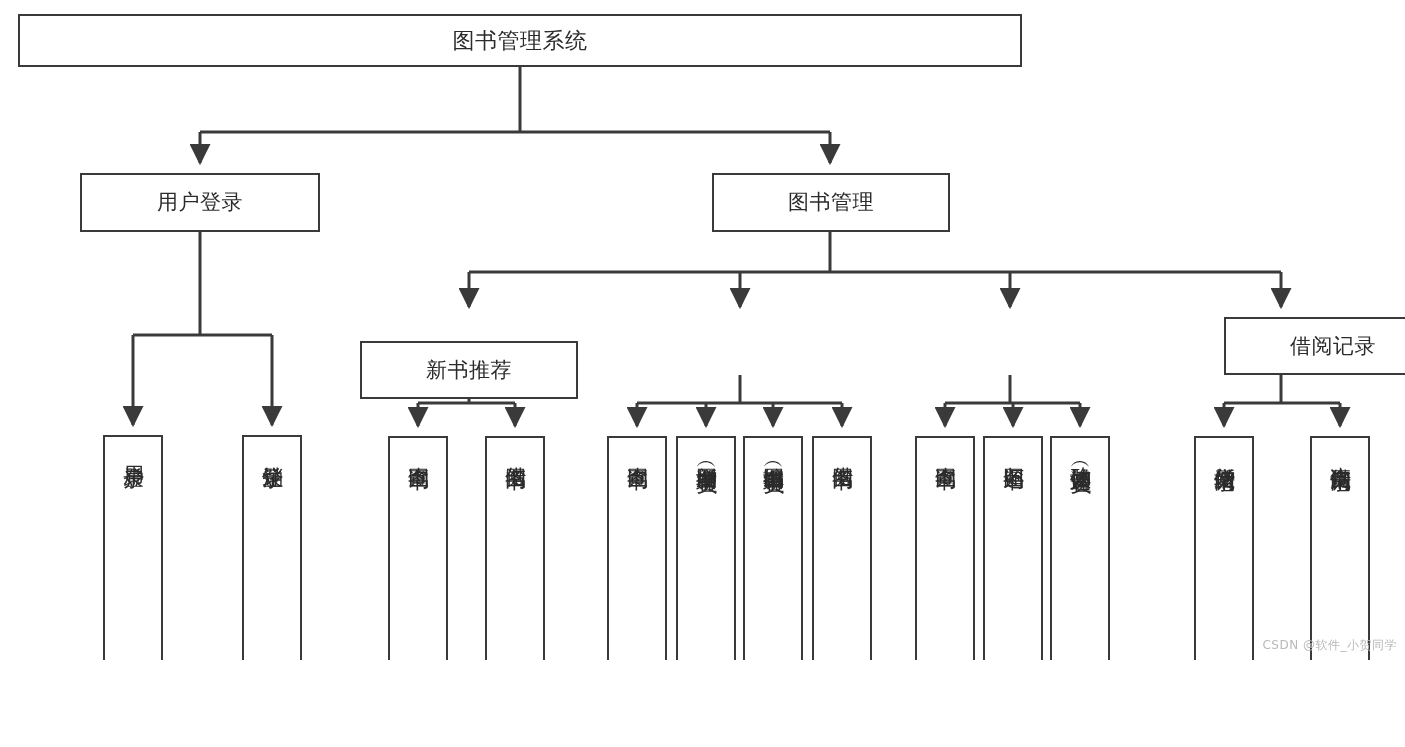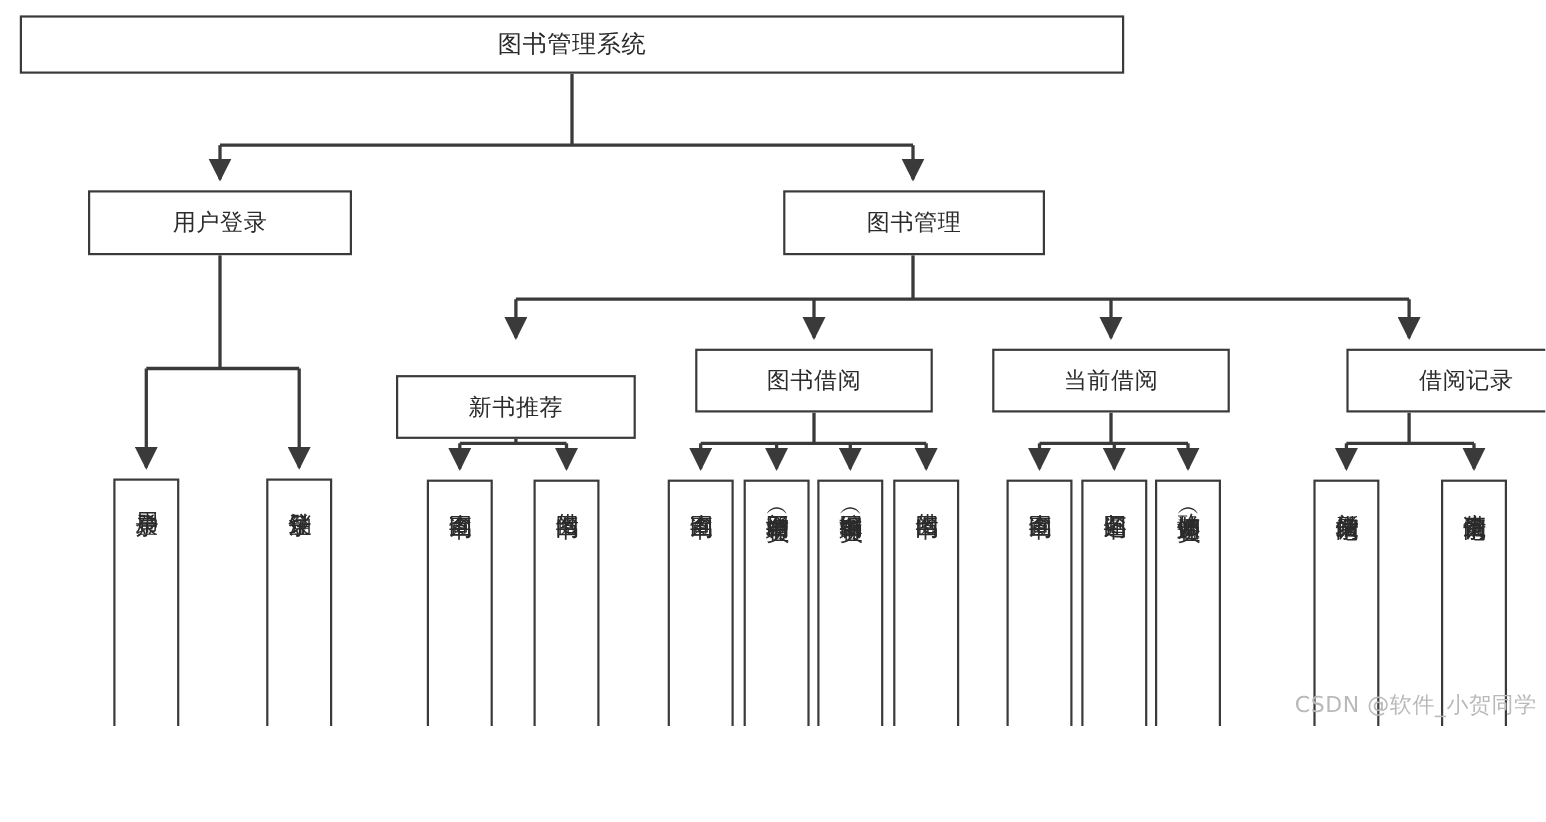--- a/index.html
+++ b/index.html
@@ -62,21 +62,21 @@
     text-orientation: upright;
     font-size: 21px;
     line-height: 1.12;
     letter-spacing: 1px;
     white-space: nowrap;
   }
   #watermark {
     position: absolute;
     right: 8px;
     bottom: 6px;
-    font-size: 20px;
+    font-size: 12px;
     color: #b9b9b9;
     letter-spacing: 0.5px;
     z-index: 5;
     white-space: nowrap;
     font-family: "DejaVu Sans", "Liberation Sans", sans-serif;
   }
 </style>
 </head>
 <body>
 
@@ -139,26 +139,20 @@
   <div class="node horizontal" style="left:80px; top:173px; width:240px; height:59px;">
     <span class="node-label">用户登录</span>
   </div>
   <div class="node horizontal" style="left:712px; top:173px; width:238px; height:59px;align-items:center;">
     <span class="node-label">图书管理</span>
   </div>
 
   <div class="node horizontal" style="left:360px; top:317px; width:218px; height:58px;margin-top:24px;">
     <span class="node-label">新书推荐</span>
   </div>
-  <div class="node horizontal" style="left:632px; top:317px; width:216px; height:58px;">
-    <span class="node-label">图书借阅</span>
-  </div>
-  <div class="node horizontal" style="left:902px; top:317px; width:216px; height:58px;">
-    <span class="node-label">当前借阅</span>
-  </div>
   <div class="node horizontal" style="left:1224px; top:317px; width:218px; height:58px;">
     <span class="node-label">借阅记录</span>
   </div>
 
   <div class="node vertical" style="left:103px; top:435px; width:60px; height:302px;">
     <span class="node-label">用户登录</span>
   </div>
   <div class="node vertical" style="left:242px; top:435px; width:60px; height:302px;">
     <span class="node-label">注销登录</span>
   </div>

